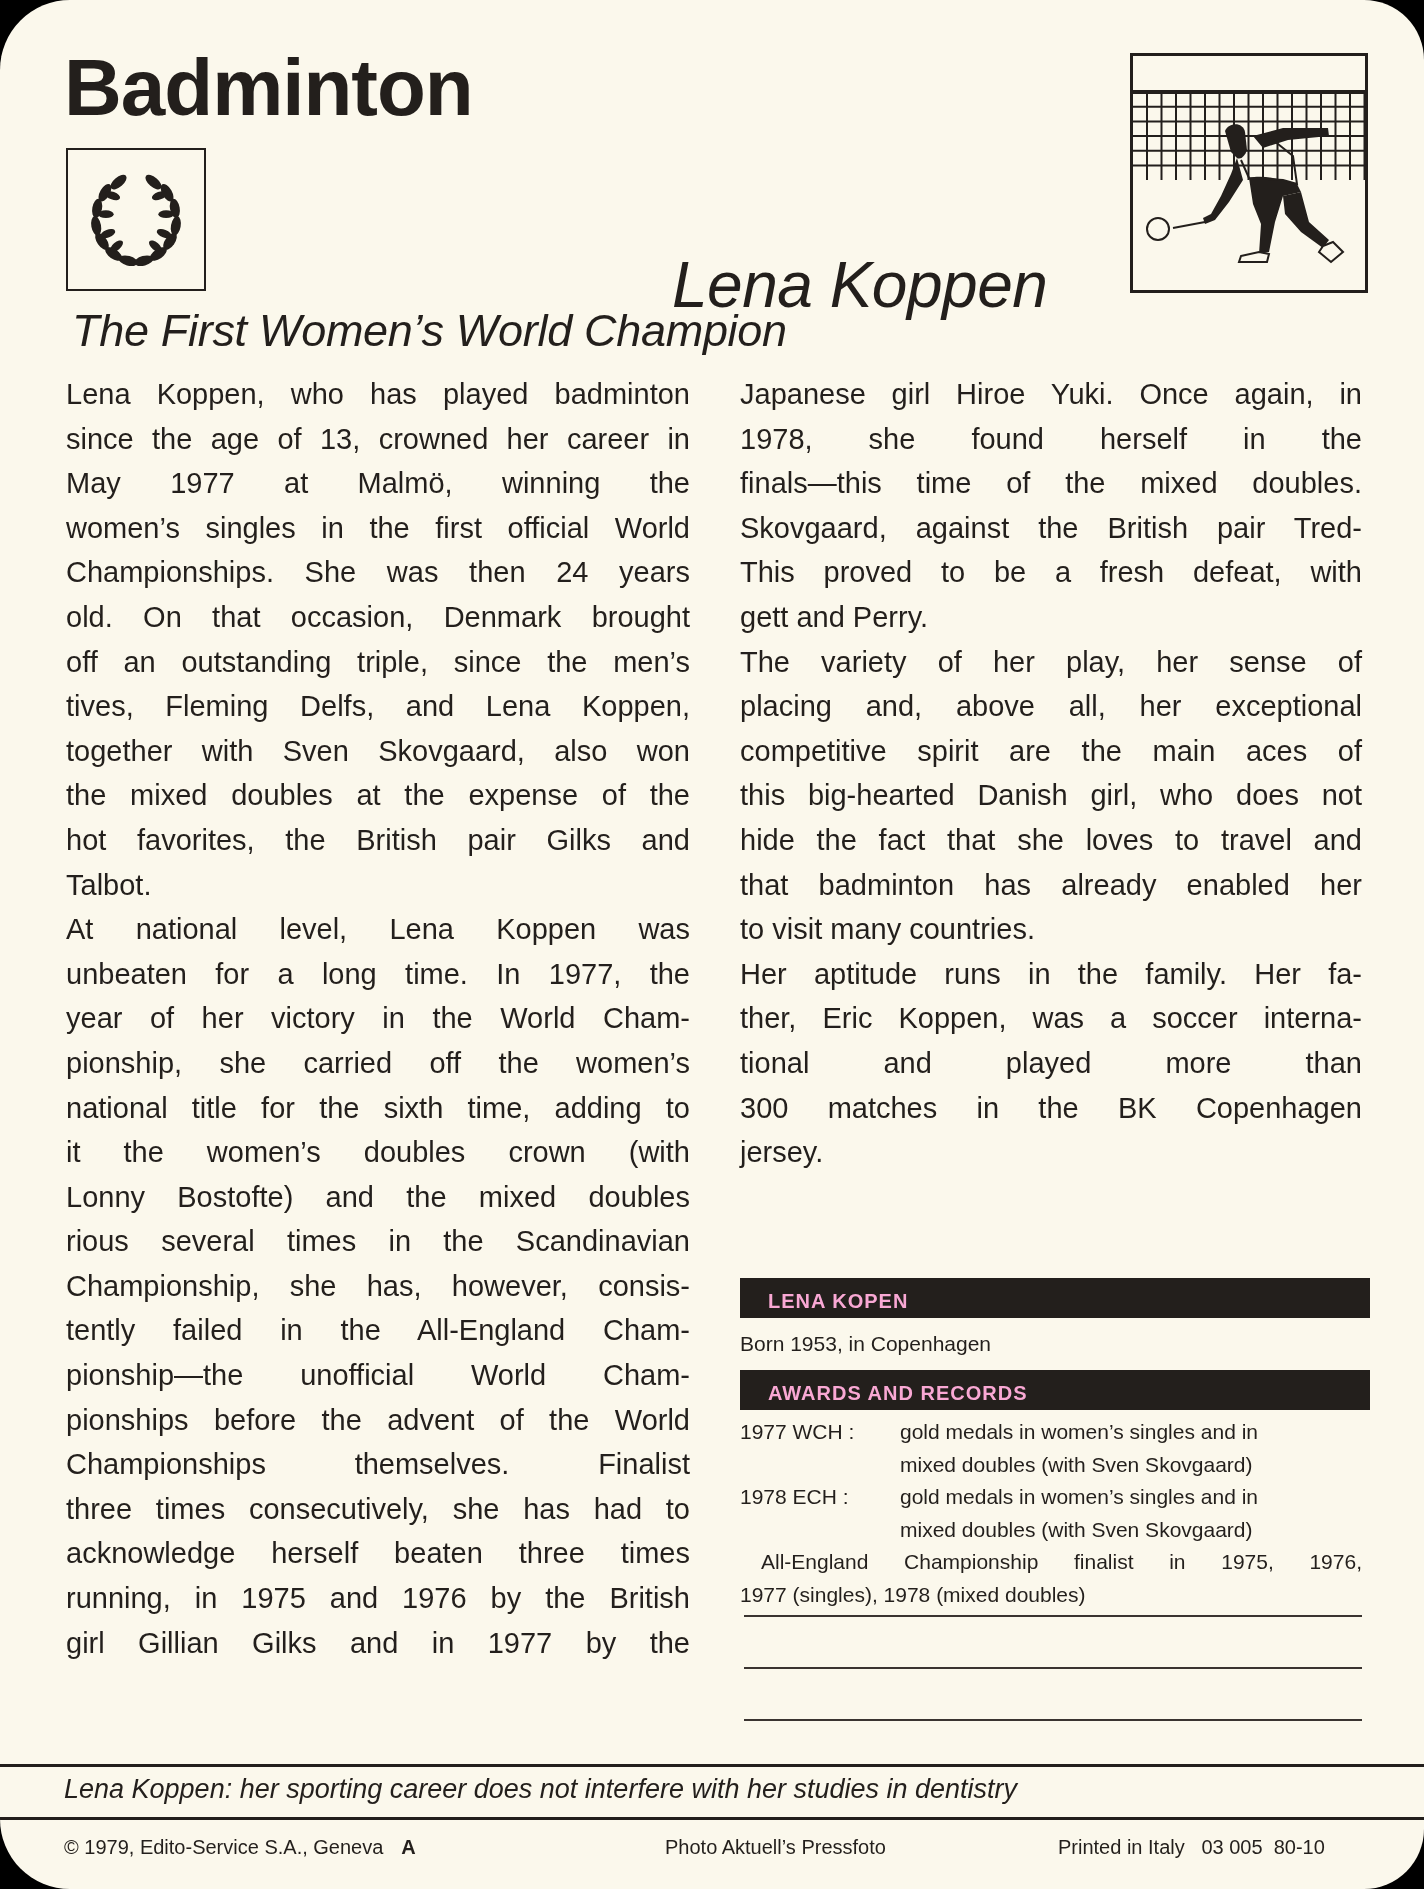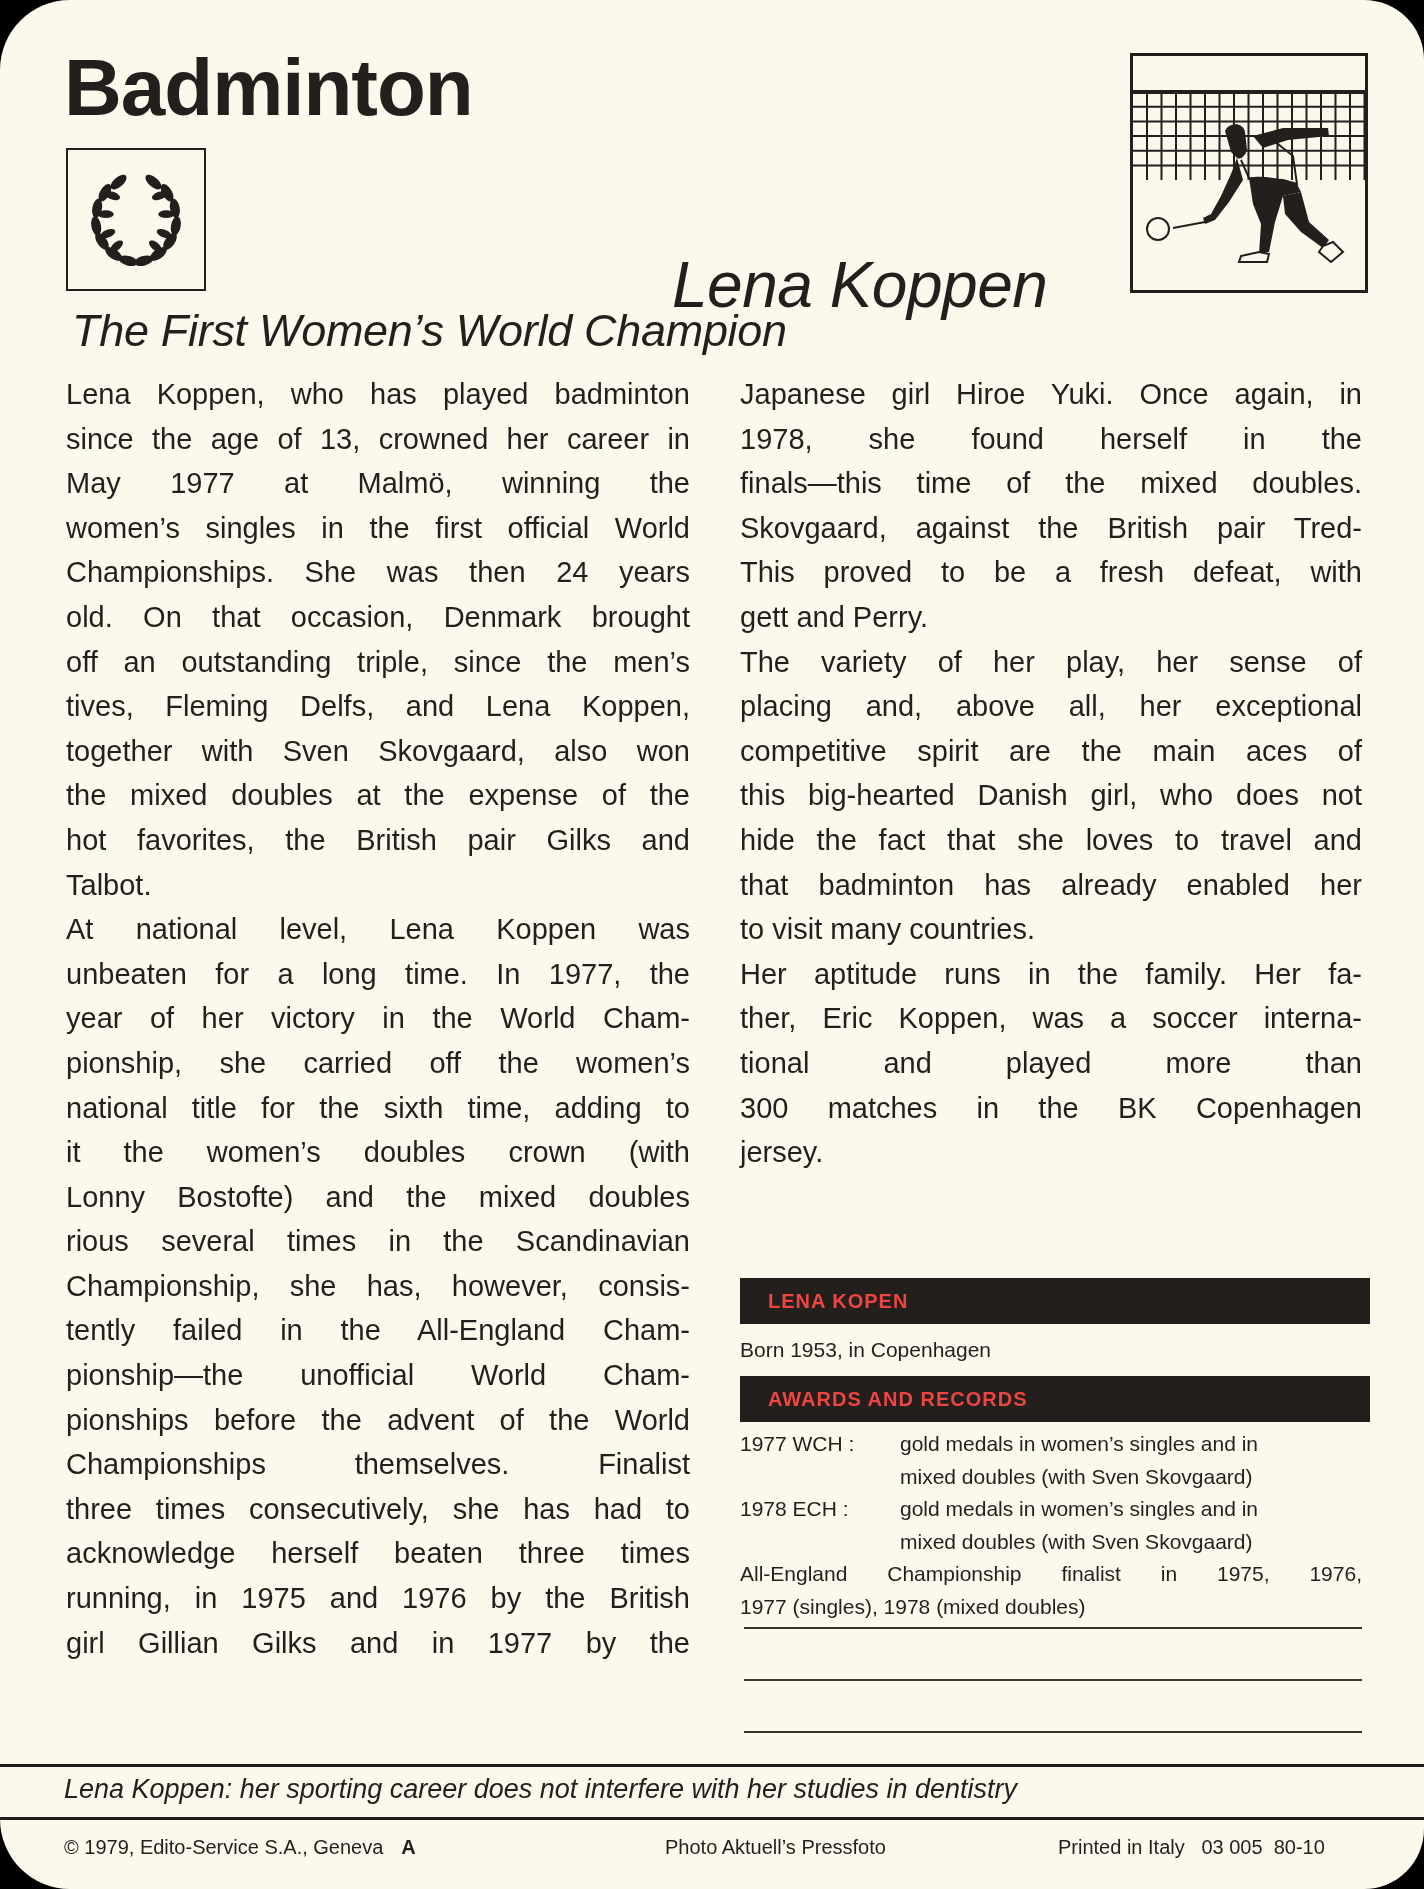--- a/index.html
+++ b/index.html
@@ -11,21 +11,21 @@
   .illus-box { position:absolute; left:1130px; top:53px; width:238px; height:240px; border:3px solid #231f1c; box-sizing:border-box; background:#fbf8ec; }
   .illus-box svg { width:100%; height:100%; display:block; }
   .name { position:absolute; left:672px; top:228px; font-size:64px; font-style:italic; letter-spacing:-0.5px; color:#231f1c;margin-top:20px; }
   .subtitle { position:absolute; left:72px; top:305px; font-size:45px; font-style:italic; color:#231f1c; letter-spacing:-0.3px; }
   .col { position:absolute; top:372px; font-size:29px; line-height:44.6px; text-align:justify; color:#231f1c; }
   .col-left { left:66px; width:624px; }
   .col-right { left:740px; width:622px; }
   .line { display:block; text-align:justify; text-align-last:justify; height:44.6px; white-space:nowrap; }
   .line.last { text-align-last:left; }
   .info { position:absolute; left:740px; top:1278px; width:630px; }
-  .info-bar { background:#231f1c; color:#ef4444; font-weight:bold; font-size:20px; letter-spacing:1px; height:46px; line-height:46px; padding-left:28px; }
+  .info-bar { background:#231f1c; color:#f9a8d4; font-weight:bold; font-size:20px; letter-spacing:1px; height:40px; line-height:46px; padding-left:28px; }
   .info-born { font-size:21px; height:52px; line-height:52px; padding-left:0; }
   .awards { font-size:21px; line-height:32.5px; margin-top:6px; }
   .award-row { display:flex; }
   .award-key { width:160px; flex:none; white-space:nowrap; }
   .award-val { flex:1; }
   .award-note { text-align:justify; text-align-last:left; padding-right:8px; }
   .rule-line { height:2px; background:#3a3430; margin-left:4px; margin-right:8px; }
   .caption-rule { position:absolute; left:0; width:1424px; height:3px; background:#231f1c; }
   .caption { position:absolute; left:64px; top:1774px; font-size:27px; font-style:italic; color:#231f1c; }
   .footer { position:absolute; top:1836px; font-size:20px; color:#231f1c; }
@@ -182,21 +182,21 @@
         </div>
       </div>
       <div class="award-row">
         <div class="award-key">1978 ECH :</div>
         <div class="award-val">
           <div>gold medals in women’s singles and in</div>
           <div>mixed doubles (with Sven Skovgaard)</div>
         </div>
       </div>
       <div class="award-note">
-        <div class="line" style="height:32.5px;text-align-last:justify;">All-England Championship finalist in 1975, 1976,</div>
+        <div class="line" style="height:32.5px;text-align-last:justify;margin-left:21px;">All-England Championship finalist in 1975, 1976,</div>
         <div>1977 (singles), 1978 (mixed doubles)</div>
       </div>
       <div class="rule-line" style="margin-top:4px;"></div>
       <div class="rule-line" style="margin-top:50px;"></div>
       <div class="rule-line" style="margin-top:50px;"></div>
     </div>
   </div>
 
   <div class="caption-rule" style="top:1764px;"></div>
   <div class="caption">Lena Koppen: her sporting career does not interfere with her studies in dentistry</div>

